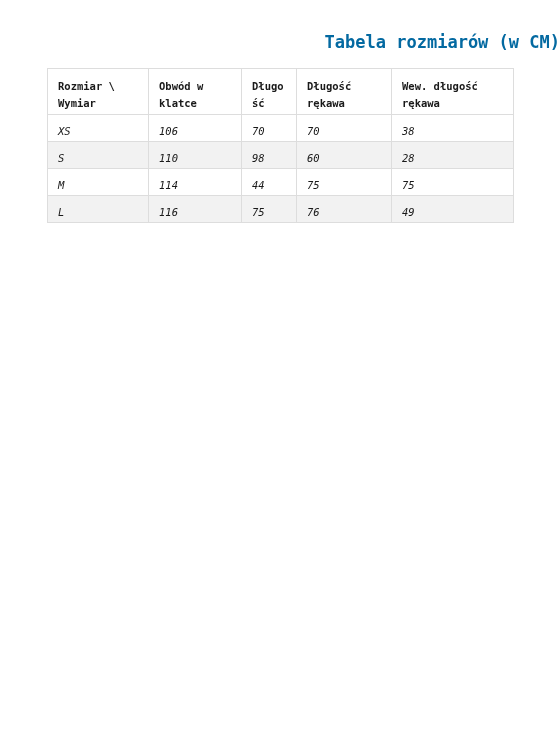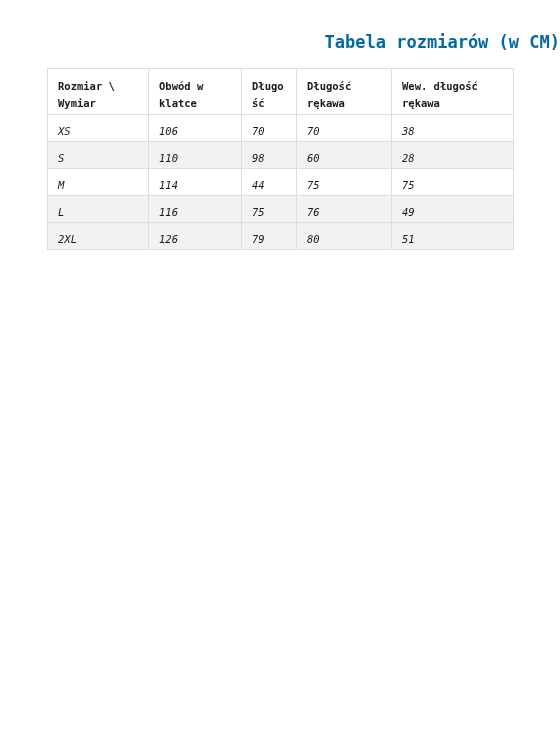--- a/index.html
+++ b/index.html
@@ -126,24 +126,17 @@
           <td>75</td>
           <td>75</td>
         </tr>
         <tr class="odd">
           <td>L</td>
           <td>116</td>
           <td>75</td>
           <td>76</td>
           <td>49</td>
         </tr>
-        <tr class="odd">
-          <td>2XL</td>
-          <td>126</td>
-          <td>79</td>
-          <td>80</td>
-          <td>51</td>
-        </tr>
       </tbody>
     </table>
   </div>
 
 </div>
 
 </body></html>

